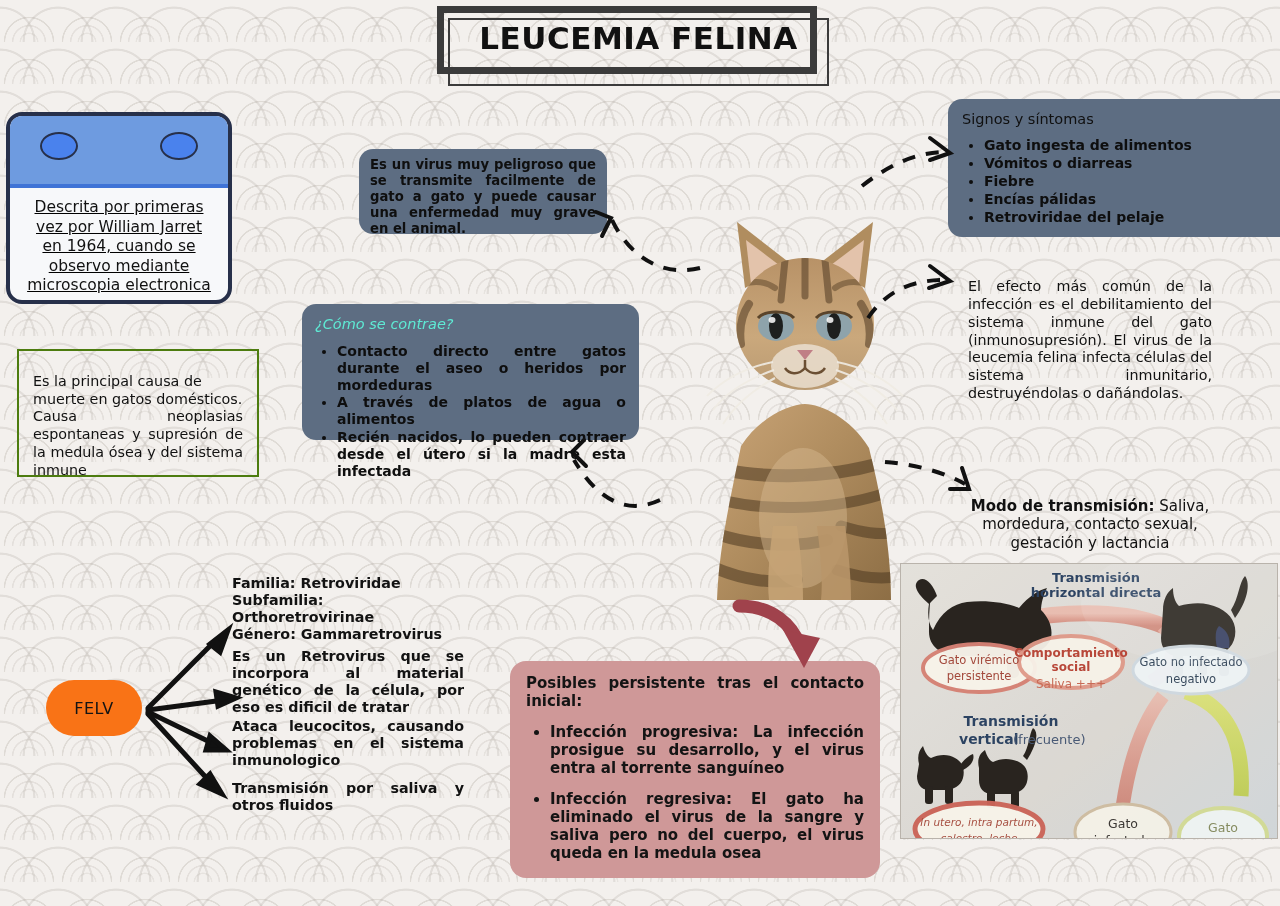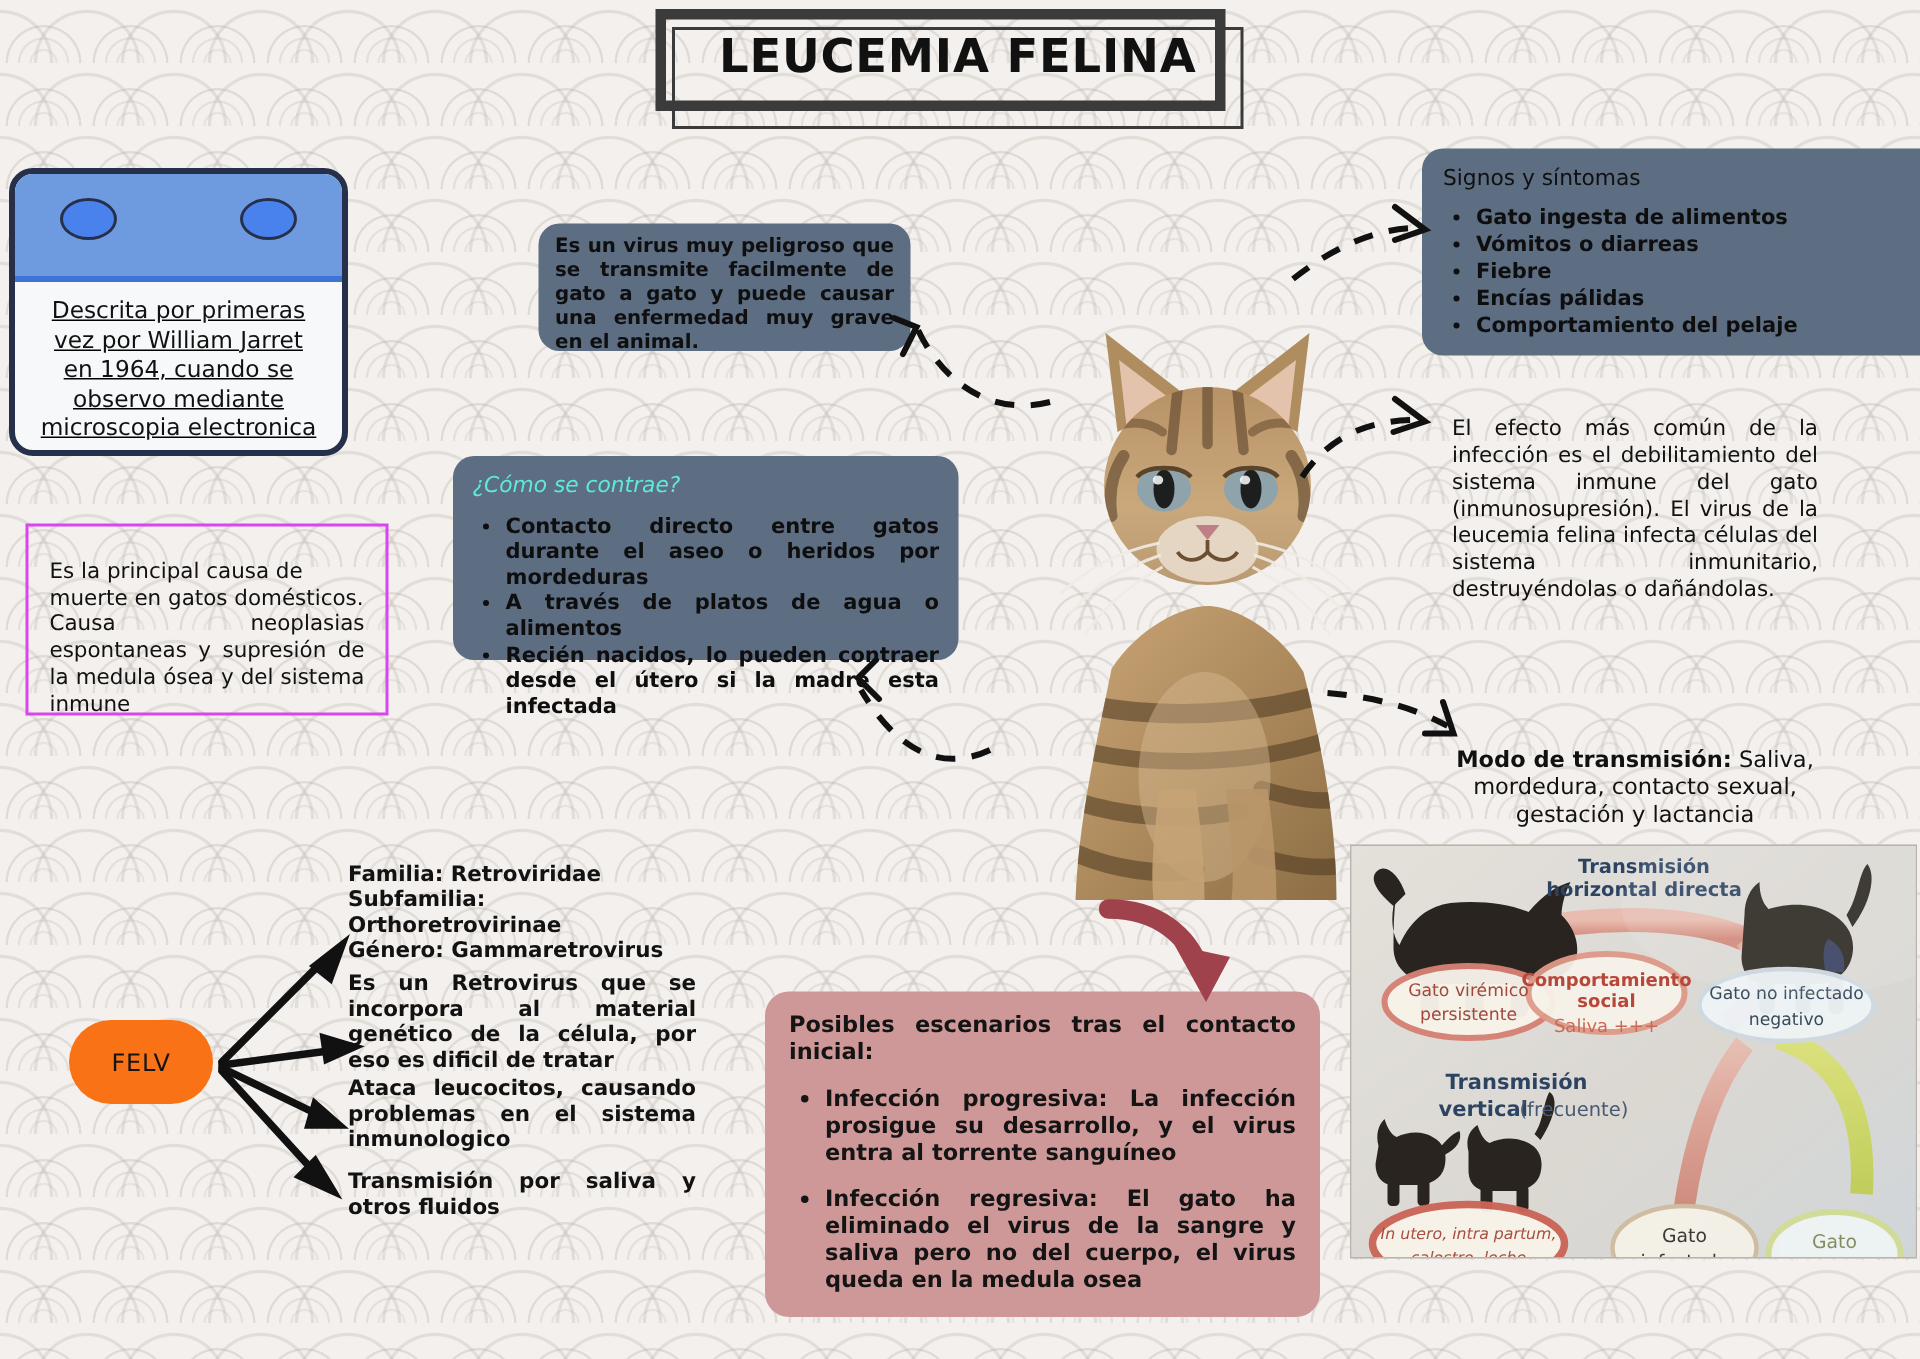--- a/index.html
+++ b/index.html
@@ -86,21 +86,21 @@
     text-align: center;
     font-family: "DejaVu Sans", sans-serif;
     font-size: 15.5px;
     line-height: 1.26;
     color: #111;
   }
 
   
   #cause-box {
     left: 17px; top: 349px; width: 242px; height: 128px;
-    border: 2px solid #d946ef;
+    border: 2px solid #4d7c0f;
     background: transparent;
     padding: 22px 14px 0 14px;
     font-family: "DejaVu Sans", sans-serif;
     font-size: 14.3px;
     line-height: 1.24;
     color: #111;
   }
   #cause-box .just { text-align: justify; }
 
   
@@ -394,21 +394,21 @@
   </ul>
 </div>
 
 <div id="signs-box" class="layer slate-box">
   <div id="signs-title">Signos y síntomas</div>
   <ul id="signs-list">
     <li>Gato ingesta de alimentos</li>
     <li>Vómitos o diarreas</li>
     <li>Fiebre</li>
     <li>Encías pálidas</li>
-    <li>Comportamiento del pelaje</li>
+    <li>Retroviridae del pelaje</li>
   </ul>
 </div>
 
 <div id="immune-text" class="layer">El efecto más común de la infección es el debilitamiento del sistema inmune del gato (inmunosupresión). El virus de la leucemia felina infecta células del sistema inmunitario, destruyéndolas o dañándolas.</div>
 
 <div id="transmission-mode" class="layer">
   <b>Modo de transmisión:</b><span> Saliva, mordedura, contacto sexual, gestación y lactancia</span>
 </div>
 
 <div id="felv-pill" class="layer">FELV</div>
@@ -427,21 +427,21 @@
 </svg>
 
 <div id="felv-b1" class="layer felv-text" style="white-space: pre-line;">Familia: Retroviridae
 Subfamilia: Orthoretrovirinae
 Género: Gammaretrovirus</div>
 <div id="felv-b2" class="layer felv-text just">Es un Retrovirus que se incorpora al material genético de la célula, por eso es dificil de tratar</div>
 <div id="felv-b3" class="layer felv-text just">Ataca leucocitos, causando problemas en el sistema inmunologico</div>
 <div id="felv-b4" class="layer felv-text just">Transmisión por saliva y otros fluidos</div>
 
 <div id="scenarios-box" class="layer">
-  <div id="scenarios-title">Posibles escenarios tras el contacto inicial:</div>
+  <div id="scenarios-title">Posibles persistente tras el contacto inicial:</div>
   <ul id="scenarios-list">
     <li>Infección progresiva: La infección prosigue su desarrollo, y el virus entra al torrente sanguíneo</li>
     <li>Infección regresiva: El gato ha eliminado el virus de la sangre y saliva pero no del cuerpo, el virus queda en la medula osea</li>
   </ul>
 </div>
 
 <div id="diagram-photo" class="layer">
   <svg width="378" height="311" viewBox="0 0 378 311">
     <defs>
       <linearGradient id="diagBg" x1="0" y1="0" x2="1" y2="1">

